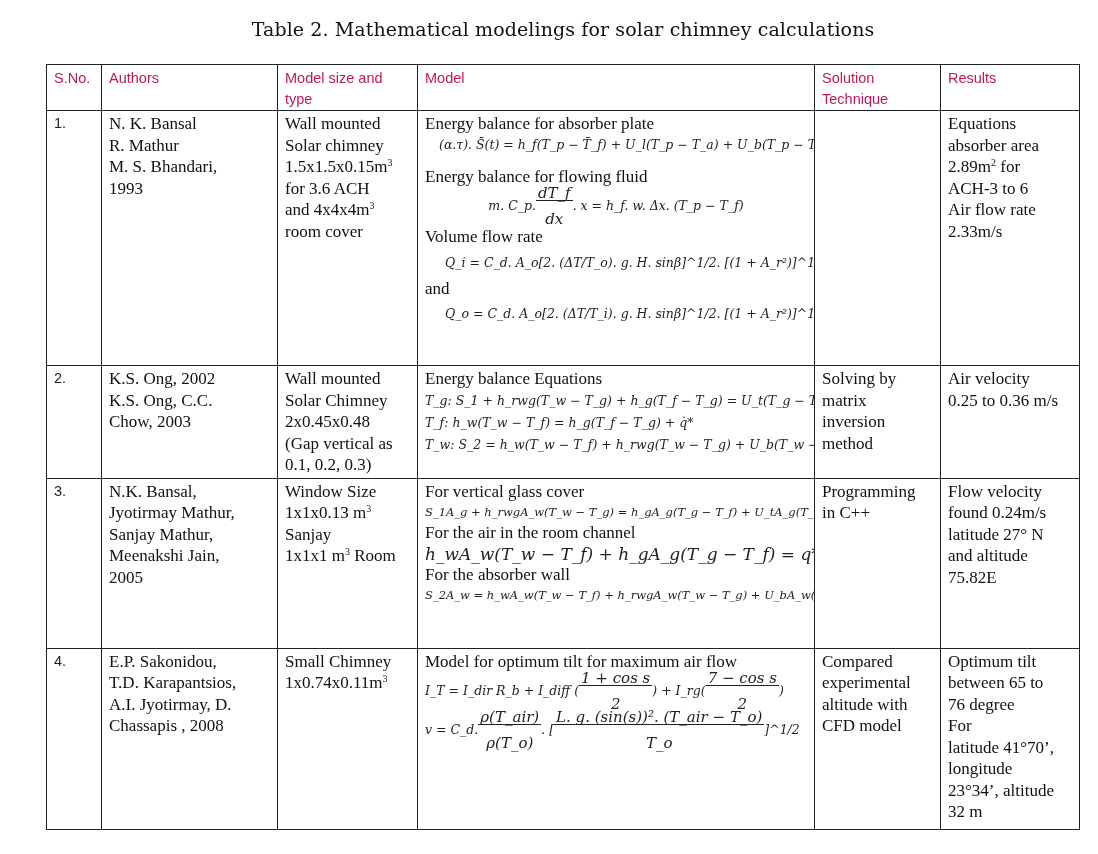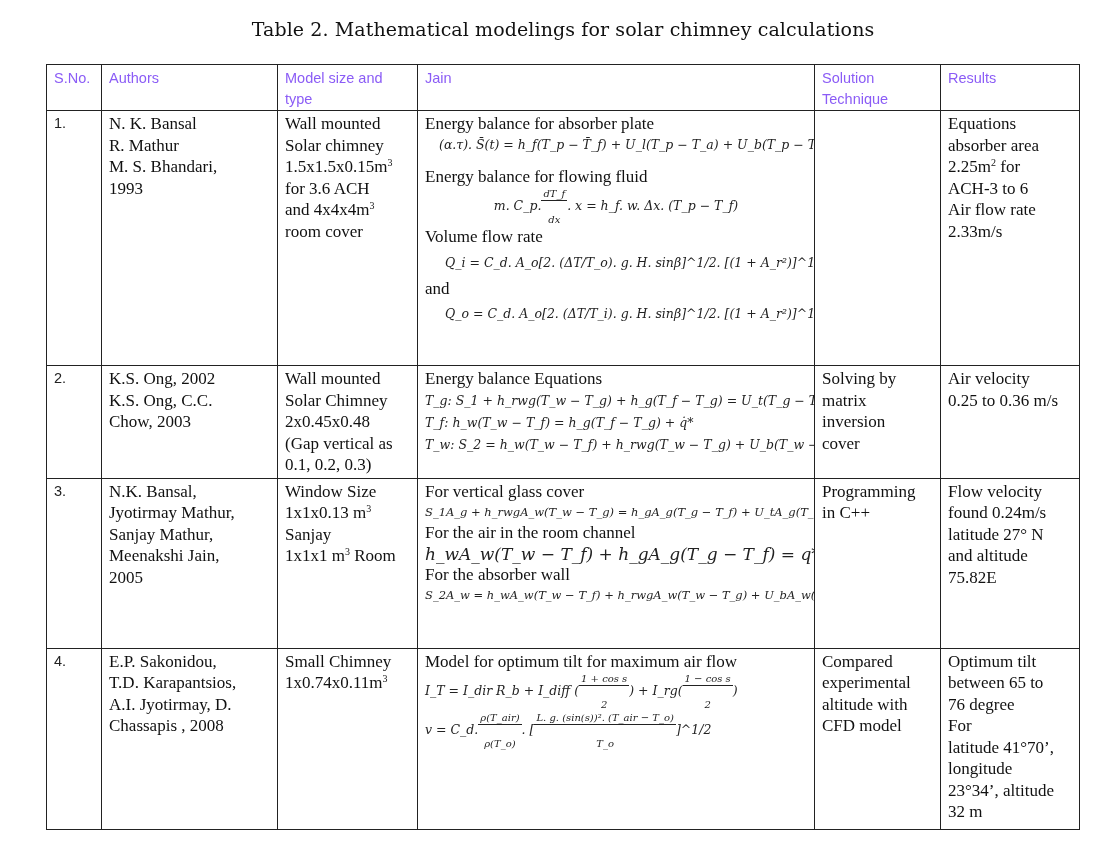--- a/index.html
+++ b/index.html
@@ -13,33 +13,33 @@
     border-collapse: collapse; table-layout: fixed;
     width: 1033px;
   }
   table.main td, table.main th {
     border: 1.5px solid #222; vertical-align: top; padding: 2px 7px 2px 7px;
     font-family: "Liberation Serif", serif; font-size: 17px; line-height: 21.5px;
     text-align: left; font-weight: normal; overflow: hidden;
   }
   table.main th {
     font-family: "Liberation Sans", sans-serif; font-size: 14.5px; line-height: 21px;
-    padding: 3px 0 0 7px; color: #8b5cf6;
+    padding: 3px 0 0 7px; color: #be185d;
   }
   td.sno { font-family: "Liberation Sans", sans-serif !important; font-size: 14.5px !important; font-weight: bold; color: #222; }
   .line { display: block; white-space: nowrap; }
   .eq {
     display: block; white-space: nowrap; font-family: "DejaVu Serif", serif;
     font-style: italic; font-size: 12.5px; line-height: 19px; color: #222;
   }
   .eq.center { text-align: center; }
   .eq.indent { padding-left: 14px; }
   .gap { display: block; height: 12px; }
   sup { font-size: 10px; line-height: 0; vertical-align: 6px; }
-  .frac { display: inline-block; vertical-align: middle; text-align: center; font-size: 10px; line-height: 13px; }
+  .frac { display: inline-block; vertical-align: middle; text-align: center; font-size: 15px; line-height: 13px; }
   .frac .num { display: block; border-bottom: 1px solid #222; padding: 0 2px; }
   .frac .den { display: block; padding: 0 2px; margin-top: 12px; }
 </style>
 </head>
 <body>
 
 <div class="caption">Table 2. Mathematical modelings for solar chimney calculations</div>
 
 <table class="main">
   <colgroup>
@@ -51,21 +51,21 @@
       <col style="width:139px">
   </colgroup>
   <tbody>
       <tr style="height:44px">
     <th>S.No.</th>
     <th>Authors</th>
     <th>
           <span class="line">Model size and</span>
           <span class="line">type</span>
         </th>
-    <th>Jain</th>
+    <th>Model</th>
     <th>
           <span class="line">Solution</span>
           <span class="line">Technique</span>
         </th>
     <th>Results</th>
   </tr>
 
   <tr style="height:255px">
     <td class="sno">1.</td>
     <td>
@@ -90,21 +90,21 @@
       <span class="eq center" style="line-height:30px"><span>m. C_p.</span><span class="frac"><span class="num">dT_f</span><span class="den">dx</span></span><span>. x = h_f. w. Δx. (T_p − T_f)</span></span>
       <span class="line">Volume flow rate</span>
       <span class="eq indent" style="line-height:30px;padding-left:20px">Q_i = C_d. A_o[2. (ΔT/T_o). g. H. sinβ]^1/2. [(1 + A_r²)]^1/2</span>
       <span class="line">and</span>
       <span class="eq indent" style="line-height:30px;padding-left:20px">Q_o = C_d. A_o[2. (ΔT/T_i). g. H. sinβ]^1/2. [(1 + A_r²)]^1/2</span>
     </td>
     <td></td>
     <td>
       <span class="line">Equations</span>
       <span class="line">absorber area</span>
-      <span class="line"><span>2.25m</span><sup>2</sup> <span>for</span></span>
+      <span class="line"><span>2.89m</span><sup>2</sup> <span>for</span></span>
       <span class="line">ACH-3 to 6</span>
       <span class="line">Air flow rate</span>
       <span class="line">2.33m/s</span>
     </td>
   </tr>
 
   <tr style="height:111px">
     <td class="sno">2.</td>
     <td>
       <span class="line">K.S. Ong, 2002</span>
@@ -121,21 +121,21 @@
     <td>
       <span class="line">Energy balance Equations</span>
       <span class="eq" style="line-height:22px">T_g: S_1 + h_rwg(T_w − T_g) + h_g(T_f − T_g) = U_t(T_g − T_a)</span>
       <span class="eq" style="line-height:22px">T_f: h_w(T_w − T_f) = h_g(T_f − T_g) + q̇*</span>
       <span class="eq" style="line-height:22px">T_w: S_2 = h_w(T_w − T_f) + h_rwg(T_w − T_g) + U_b(T_w − T_R)</span>
     </td>
     <td>
       <span class="line">Solving by</span>
       <span class="line">matrix</span>
       <span class="line">inversion</span>
-      <span class="line">cover</span>
+      <span class="line">method</span>
     </td>
     <td>
       <span class="line">Air velocity</span>
       <span class="line">0.25 to 0.36 m/s</span>
     </td>
   </tr>
 
   <tr style="height:170px">
     <td class="sno">3.</td>
     <td>
@@ -180,21 +180,21 @@
       <span class="line">A.I. Jyotirmay, D.</span>
       <span class="line">Chassapis , 2008</span>
     </td>
     <td>
       <span class="line">Small Chimney</span>
       <span class="line"><span>1x0.74x0.11m</span><sup>3</sup></span>
     </td>
     <td>
       <span class="line">Model for optimum tilt for maximum air flow</span>
       <span class="eq" style="line-height:32px">
-        <span>I_T = I_dir R_b + I_diff (</span><span class="frac"><span class="num">1 + cos s</span><span class="den">2</span></span><span>) + I_rg(</span><span class="frac"><span class="num">1 − cos s</span><span class="den">2</span></span><span>)</span>
+        <span>I_T = I_dir R_b + I_diff (</span><span class="frac"><span class="num">1 + cos s</span><span class="den">2</span></span><span>) + I_rg(</span><span class="frac"><span class="num">7 − cos s</span><span class="den">2</span></span><span>)</span>
       </span>
       <span class="eq" style="line-height:34px">
         <span>v = C_d.</span><span class="frac"><span class="num">ρ(T_air)</span><span class="den">ρ(T_o)</span></span><span>. [</span><span class="frac"><span class="num">L. g. (sin(s))². (T_air − T_o)</span><span class="den">T_o</span></span><span>]^1/2</span>
       </span>
     </td>
     <td>
       <span class="line">Compared</span>
       <span class="line">experimental</span>
       <span class="line">altitude with</span>
       <span class="line">CFD model</span>

